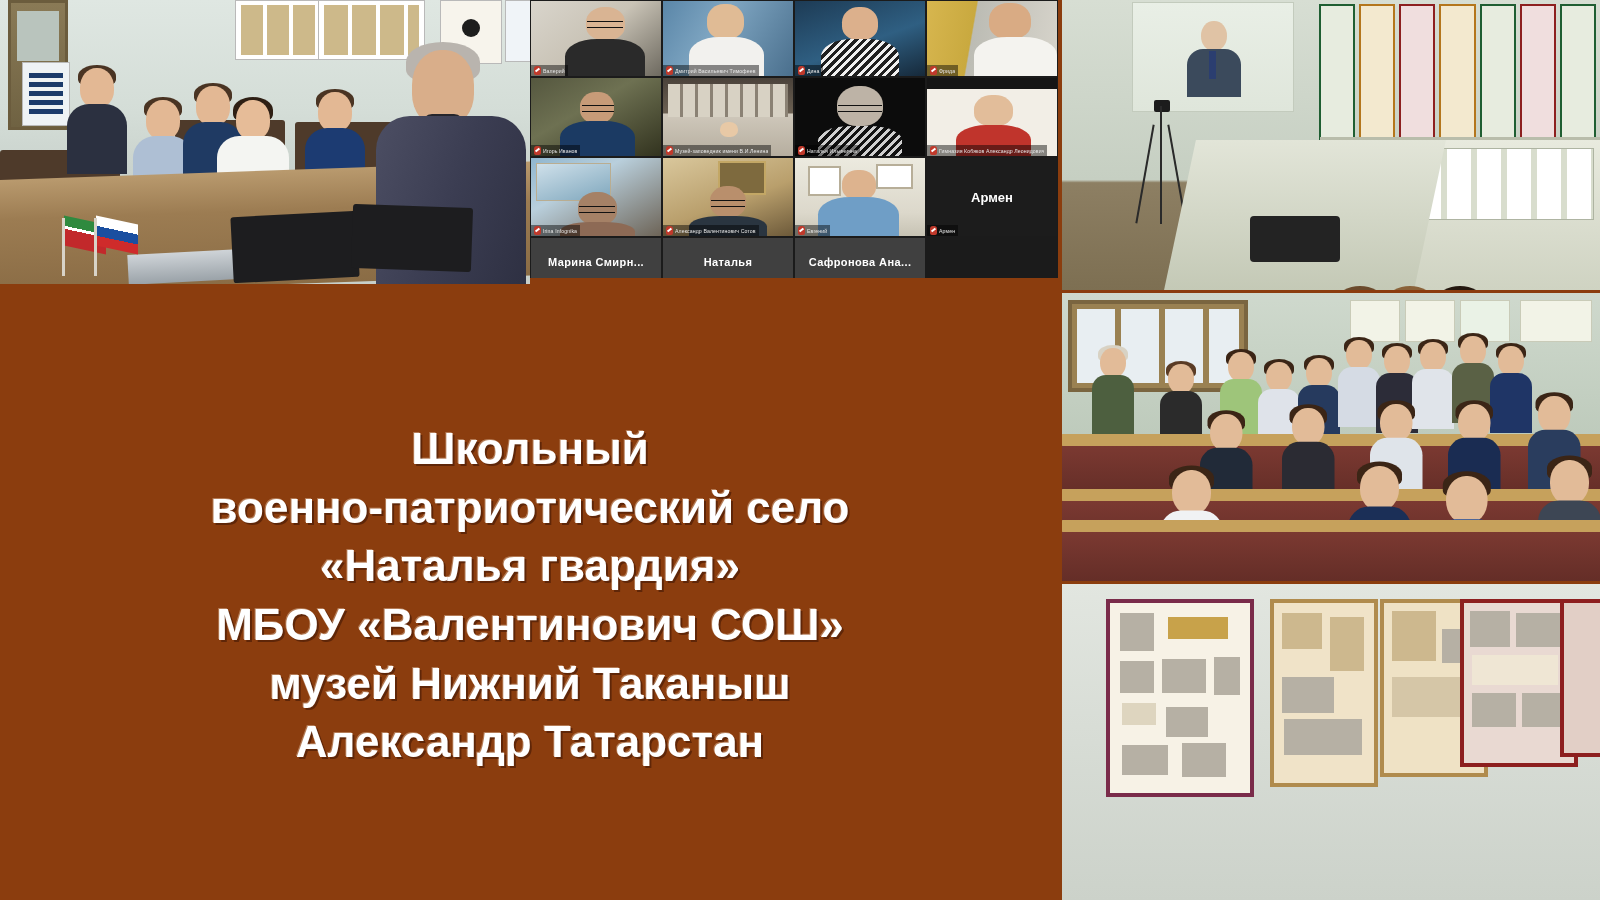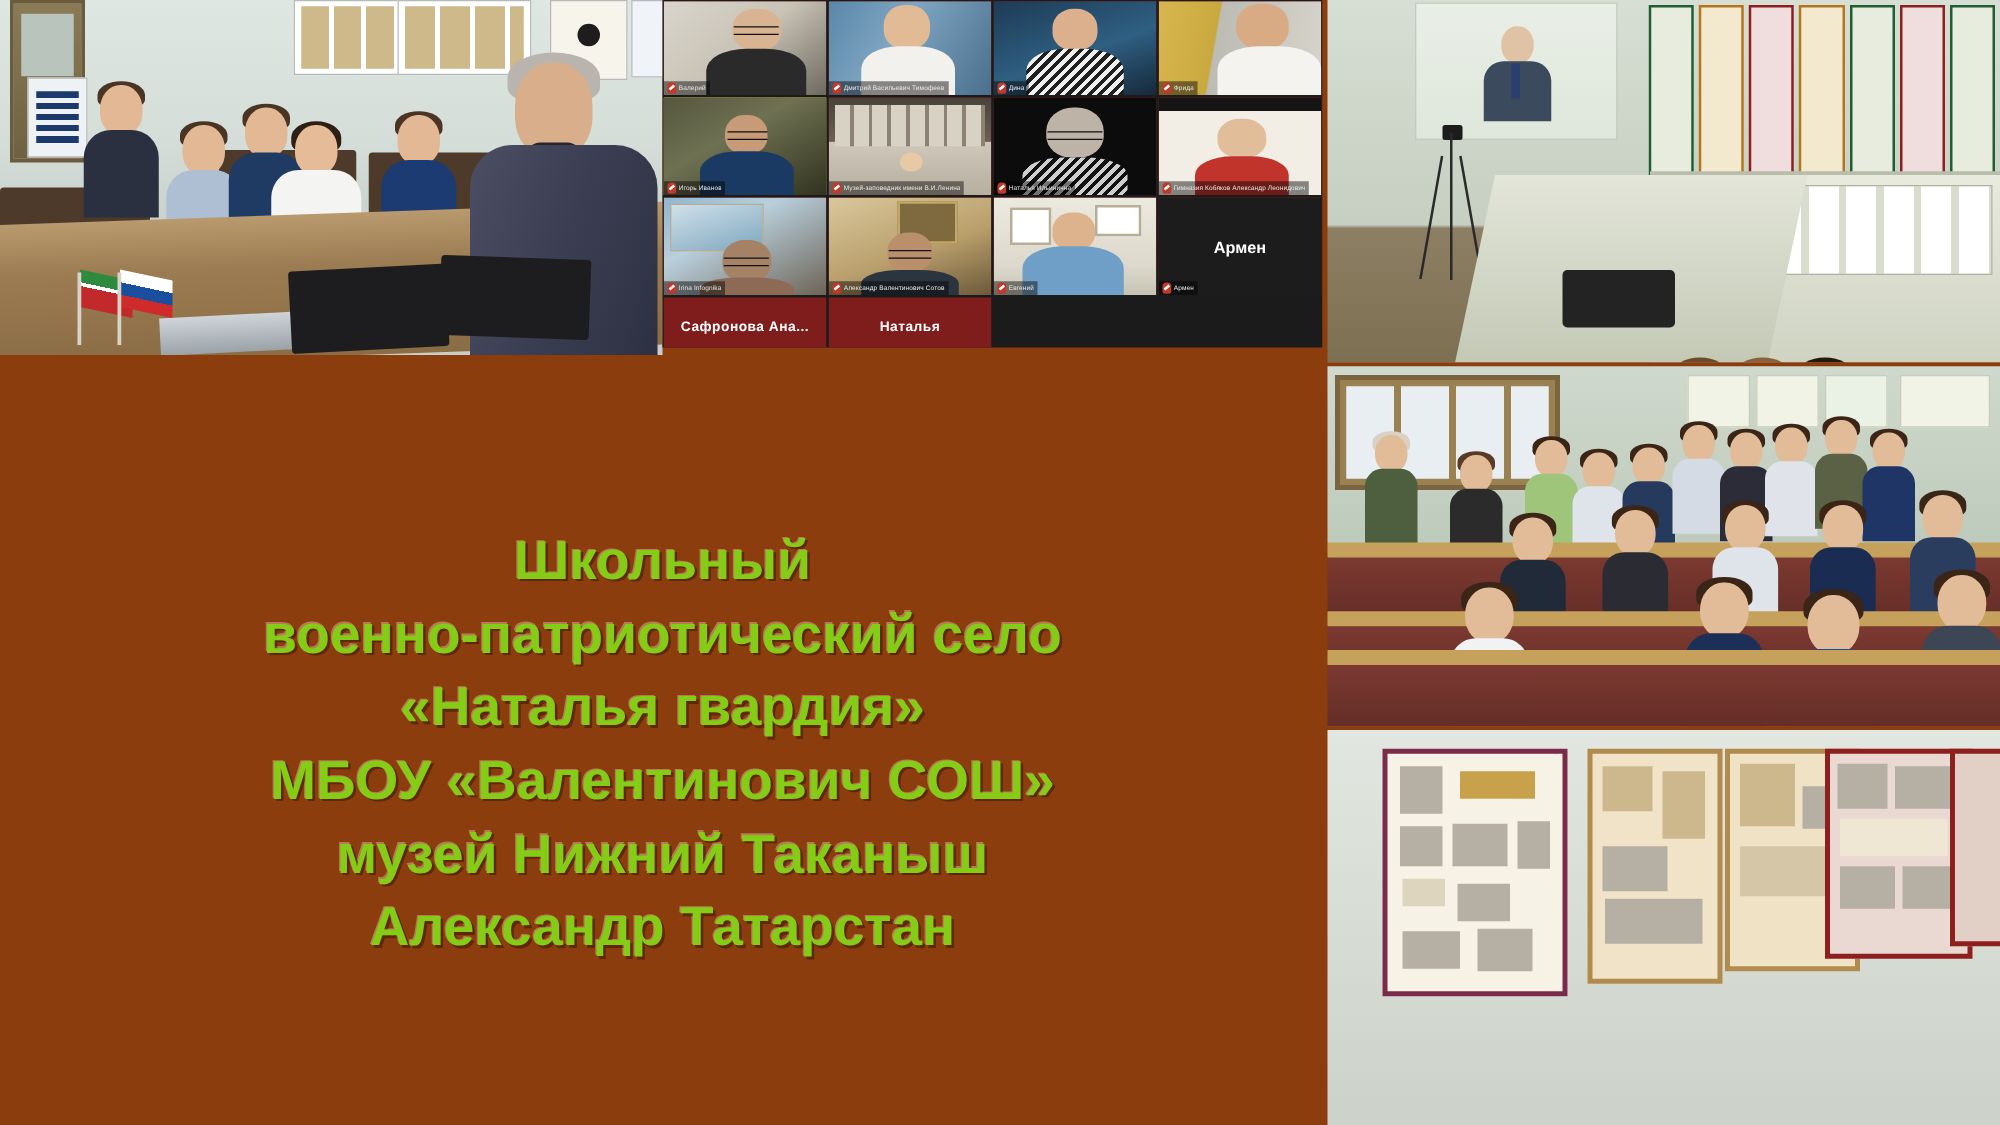--- a/index.html
+++ b/index.html
@@ -150,21 +150,21 @@
     display: grid;
     grid-template-columns: repeat(4, 1fr);
     grid-template-rows: 75px 78px 78px 47px;
     gap: 2px;
     padding: 1px;
     box-sizing: border-box;
     overflow: hidden;
   }
   .ztile {
     position: relative;
-    background: #7f1d1d;
+    background: #404040;
     overflow: hidden;
   }
   .ztile.active { outline: 2px solid #b5d14a; outline-offset: -2px; }
   .ztile .namebar {
     position: absolute; left: 0; bottom: 0;
     display: flex; align-items: center; gap: 2px;
     padding: 1px 3px;
     background: rgba(0,0,0,0.45);
     max-width: 100%;
   }
@@ -289,21 +289,21 @@
     width: 1060px; height: 616px;
     background: #8b3d0e;
     display: flex;
     flex-direction: column;
     align-items: center;
     justify-content: center;
     padding-top: 8px;
     box-sizing: border-box;
   }
   .title-line {
-    color: #84cc16;
+    color: #ffffff;
     font-family: "Liberation Sans", sans-serif;
     font-weight: 700;
     font-size: 44px;
     line-height: 1.33;
     text-align: center;
     white-space: nowrap;
     text-shadow:
       2px 2px 0 rgba(60,20,4,0.55),
       -1px -1px 0 rgba(255,240,220,0.35);
   }
@@ -509,24 +509,27 @@
     <div class="ztile">
       <div class="sc" style="background:#1c1c1c"></div>
       <div class="bigname">Армен</div>
       <div class="namebar">
         <span class="mic"></span>
         <span class="nm">Армен</span>
       </div>
     </div>
 
     <div class="ztile">
+      <div class="bottomname">Марина  Смирн...</div>
+    </div>
+    <div class="ztile">
+      <div class="bottomname">Наталья</div>
+    </div>
+    <div class="ztile">
       <div class="bottomname">Сафронова  Ана...</div>
-    </div>
-    <div class="ztile">
-      <div class="bottomname">Наталья</div>
     </div>
   </div>
 
   <div class="right-col">
 
     <div class="rphoto rp1">
       <div class="mr-wall"></div>
       <div class="mr-boards">
         <div></div>
           <div></div>

